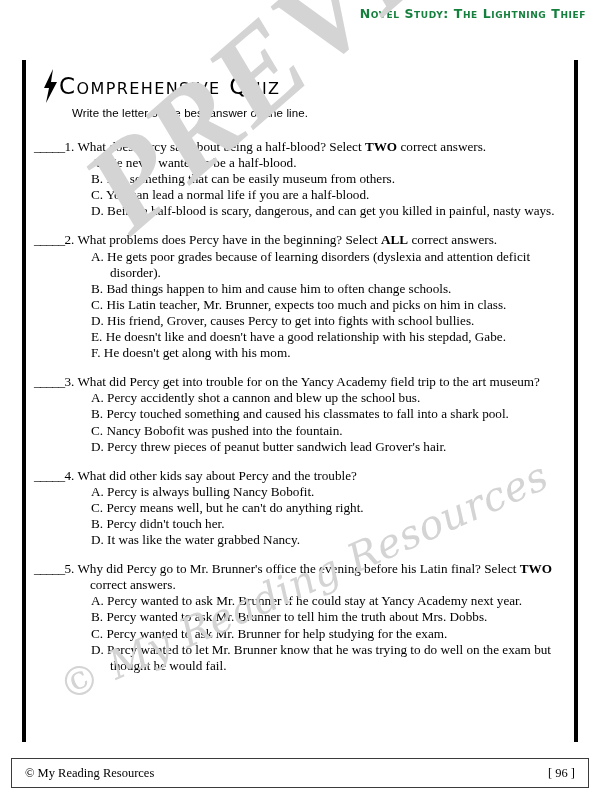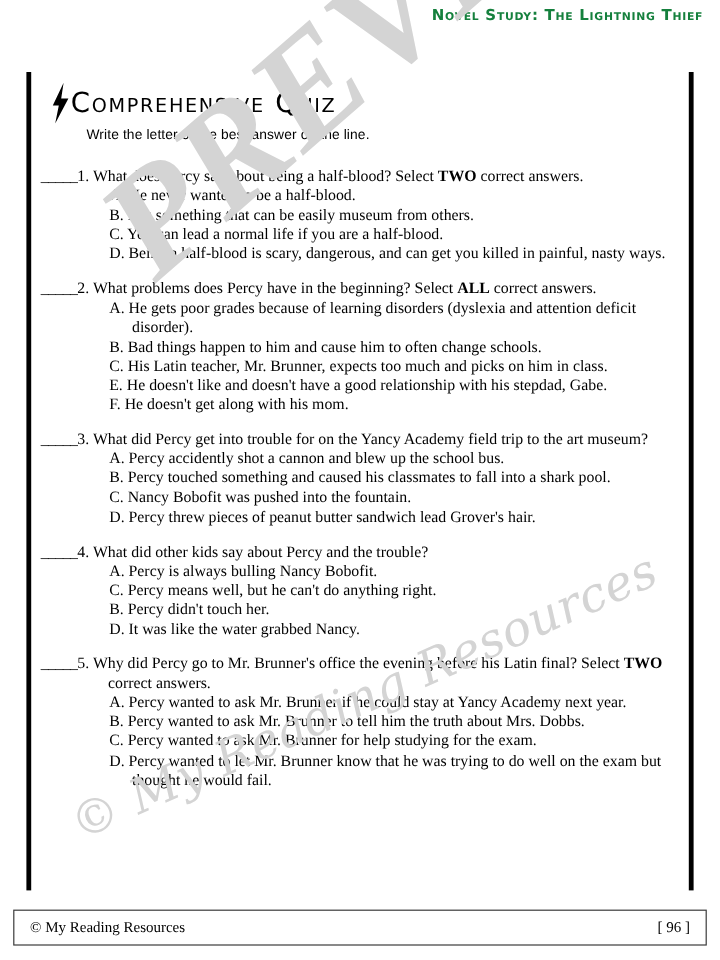--- a/index.html
+++ b/index.html
@@ -232,20 +232,21 @@
           <div class="choice">C. You can lead a normal life if you are a half-blood.</div>
           <div class="choice">D. Being a half-blood is scary, dangerous, and can get you killed in painful, nasty ways.</div>
         </div>
       </div>
       <div class="question">
         <div class="q-stem"><span class="blank">_____</span><span class="q-num">2.</span> <span>What problems does Percy have in the beginning? Select </span><span class="bold">ALL</span><span> correct answers.</span></div>
         <div class="choices">
           <div class="choice">A. He gets poor grades because of learning disorders (dyslexia and attention deficit disorder).</div>
           <div class="choice">B. Bad things happen to him and cause him to often change schools.</div>
           <div class="choice">C. His Latin teacher, Mr. Brunner, expects too much and picks on him in class.</div>
+          <div class="choice">D. His friend, Grover, causes Percy to get into fights with school bullies.</div>
           <div class="choice">E. He doesn't like and doesn't have a good relationship with his stepdad, Gabe.</div>
           <div class="choice">F. He doesn't get along with his mom.</div>
         </div>
       </div>
       <div class="question">
         <div class="q-stem"><span class="blank">_____</span><span class="q-num">3.</span> <span>What did Percy get into trouble for on the Yancy Academy field trip to the art museum?</span></div>
         <div class="choices">
           <div class="choice">A. Percy accidently shot a cannon and blew up the school bus.</div>
           <div class="choice">B. Percy touched something and caused his classmates to fall into a shark pool.</div>
           <div class="choice">C. Nancy Bobofit was pushed into the fountain.</div>

